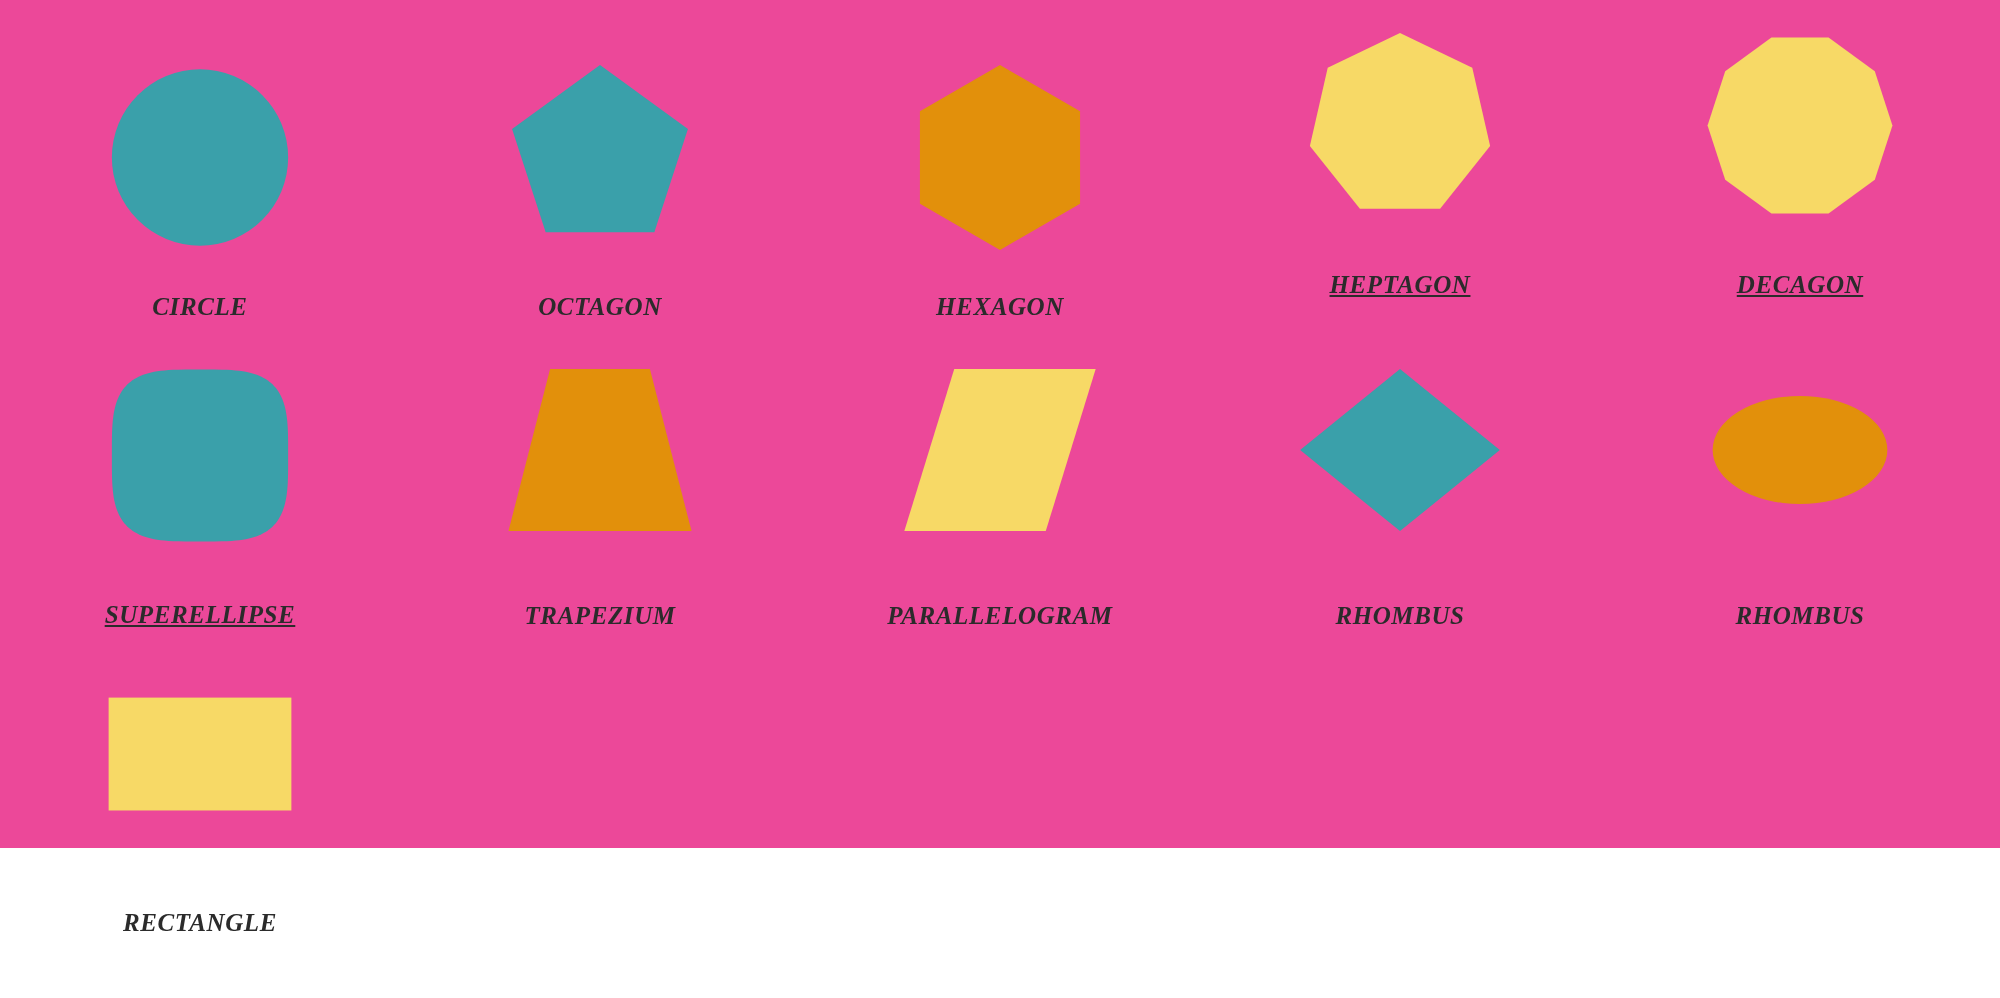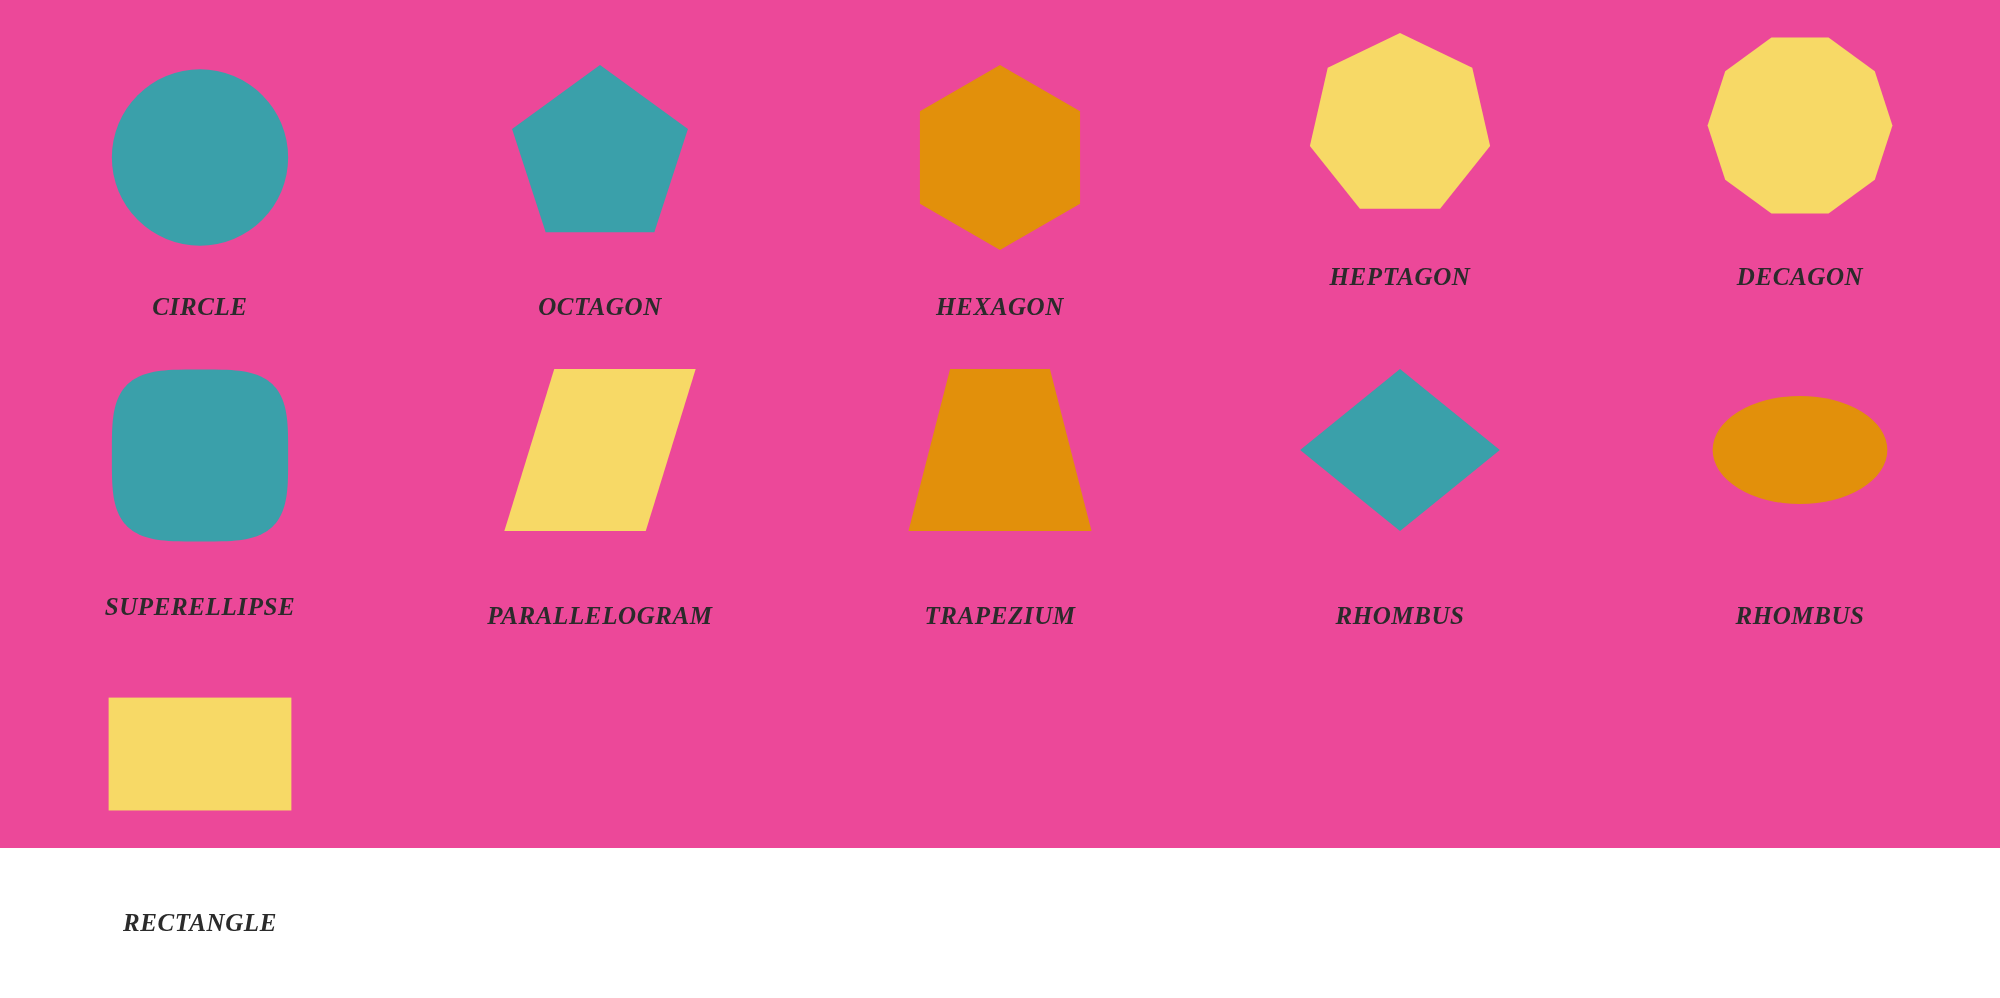--- a/index.html
+++ b/index.html
@@ -49,21 +49,21 @@
     font-family: "Liberation Serif", serif;
     font-weight: bold;
     font-style: italic;
     font-size: 25px;
     letter-spacing: 0.6px;
     color: #2b2b2b;
     text-align: center;
     white-space: nowrap;
   }
   .row-1 .shape-label { margin-top: 28px; }
-  .row-2 .shape-label { margin-top: 30px; }
+  .row-2 .shape-label { margin-top: 38px; text-decoration: underline; }
   .row-3 .shape-label { margin-top: 48px; }
 </style>
 </head>
 <body>
 
 <div id="board">
   <div class="shape-grid">
       <div class="shape-cell row-1">
         <svg class="shape-canvas" viewBox="0 0 200 200" preserveAspectRatio="xMidYMid meet">
           <circle cx="100" cy="100" r="82" fill="#3AA0AA"></circle>
@@ -95,29 +95,29 @@
         <div class="shape-label">DECAGON</div>
       </div>
       <div class="shape-cell row-2">
         <svg class="shape-canvas" viewBox="0 0 200 200" preserveAspectRatio="xMidYMid meet">
           <path d="M182.00 100.00 L181.96 113.24 L181.86 119.45 L181.68 124.35 L181.44 128.54 L181.12 132.27 L180.73 135.65 L180.28 138.77 L179.75 141.66 L179.14 144.37 L178.47 146.92 L177.73 149.32 L176.91 151.59 L176.02 153.74 L175.05 155.78 L174.01 157.71 L172.89 159.55 L171.70 161.29 L170.43 162.94 L169.07 164.51 L167.64 165.99 L166.12 167.39 L164.52 168.71 L162.82 169.95 L161.04 171.11 L159.16 172.20 L157.17 173.22 L155.08 174.16 L152.88 175.03 L150.55 175.83 L148.09 176.56 L145.48 177.21 L142.70 177.80 L139.74 178.32 L136.54 178.76 L133.08 179.14 L129.26 179.45 L124.96 179.69 L119.94 179.86 L113.57 179.97 L100.00 180.00 L86.43 179.97 L80.06 179.86 L75.04 179.69 L70.74 179.45 L66.92 179.14 L63.46 178.76 L60.26 178.32 L57.30 177.80 L54.52 177.21 L51.91 176.56 L49.45 175.83 L47.12 175.03 L44.92 174.16 L42.83 173.22 L40.84 172.20 L38.96 171.11 L37.18 169.95 L35.48 168.71 L33.88 167.39 L32.36 165.99 L30.93 164.51 L29.57 162.94 L28.30 161.29 L27.11 159.55 L25.99 157.71 L24.95 155.78 L23.98 153.74 L23.09 151.59 L22.27 149.32 L21.53 146.92 L20.86 144.37 L20.25 141.66 L19.72 138.77 L19.27 135.65 L18.88 132.27 L18.56 128.54 L18.32 124.35 L18.14 119.45 L18.04 113.24 L18.00 100.00 L18.04 86.76 L18.14 80.55 L18.32 75.65 L18.56 71.46 L18.88 67.73 L19.27 64.35 L19.72 61.23 L20.25 58.34 L20.86 55.63 L21.53 53.08 L22.27 50.68 L23.09 48.41 L23.98 46.26 L24.95 44.22 L25.99 42.29 L27.11 40.45 L28.30 38.71 L29.57 37.06 L30.93 35.49 L32.36 34.01 L33.88 32.61 L35.48 31.29 L37.18 30.05 L38.96 28.89 L40.84 27.80 L42.83 26.78 L44.92 25.84 L47.12 24.97 L49.45 24.17 L51.91 23.44 L54.52 22.79 L57.30 22.20 L60.26 21.68 L63.46 21.24 L66.92 20.86 L70.74 20.55 L75.04 20.31 L80.06 20.14 L86.43 20.03 L100.00 20.00 L113.57 20.03 L119.94 20.14 L124.96 20.31 L129.26 20.55 L133.08 20.86 L136.54 21.24 L139.74 21.68 L142.70 22.20 L145.48 22.79 L148.09 23.44 L150.55 24.17 L152.88 24.97 L155.08 25.84 L157.17 26.78 L159.16 27.80 L161.04 28.89 L162.82 30.05 L164.52 31.29 L166.12 32.61 L167.64 34.01 L169.07 35.49 L170.43 37.06 L171.70 38.71 L172.89 40.45 L174.01 42.29 L175.05 44.22 L176.02 46.26 L176.91 48.41 L177.73 50.68 L178.47 53.08 L179.14 55.63 L179.75 58.34 L180.28 61.23 L180.73 64.35 L181.12 67.73 L181.44 71.46 L181.68 75.65 L181.86 80.55 L181.96 86.76 L182.00 100.00 Z" fill="#3AA0AA"></path>
         </svg>
         <div class="shape-label">SUPERELLIPSE</div>
       </div>
       <div class="shape-cell row-3">
         <svg class="shape-canvas" viewBox="0 0 200 200" preserveAspectRatio="xMidYMid meet">
+          <polygon points="52,22 148,22 188,178 12,178" fill="#E2900B"></polygon>
+        </svg>
+        <div class="shape-label">TRAPEZIUM</div>
+      </div>
+      <div class="shape-cell row-3">
+        <svg class="shape-canvas" viewBox="0 0 200 200" preserveAspectRatio="xMidYMid meet">
           <polygon points="56,22 192,22 144,178 8,178" fill="#F7D966"></polygon>
         </svg>
         <div class="shape-label">PARALLELOGRAM</div>
-      </div>
-      <div class="shape-cell row-3">
-        <svg class="shape-canvas" viewBox="0 0 200 200" preserveAspectRatio="xMidYMid meet">
-          <polygon points="52,22 148,22 188,178 12,178" fill="#E2900B"></polygon>
-        </svg>
-        <div class="shape-label">TRAPEZIUM</div>
       </div>
       <div class="shape-cell row-3">
         <svg class="shape-canvas" viewBox="0 0 200 200" preserveAspectRatio="xMidYMid meet">
           <polygon points="100,22 196,100 100,178 4,100" fill="#3AA0AA"></polygon>
         </svg>
         <div class="shape-label">RHOMBUS</div>
       </div>
       <div class="shape-cell row-3">
         <svg class="shape-canvas" viewBox="0 0 200 200" preserveAspectRatio="xMidYMid meet">
           <ellipse cx="100" cy="100" rx="84" ry="52" fill="#E2900B"></ellipse>

